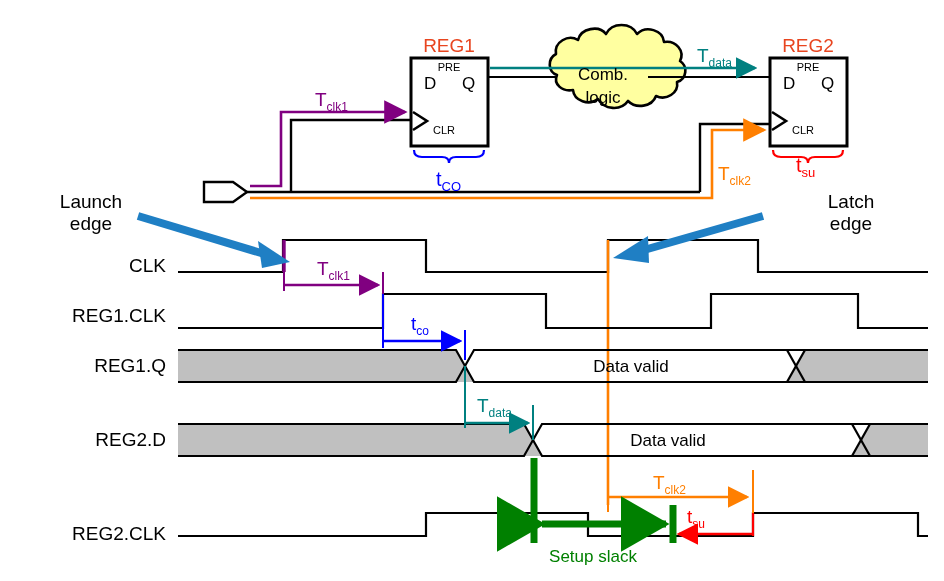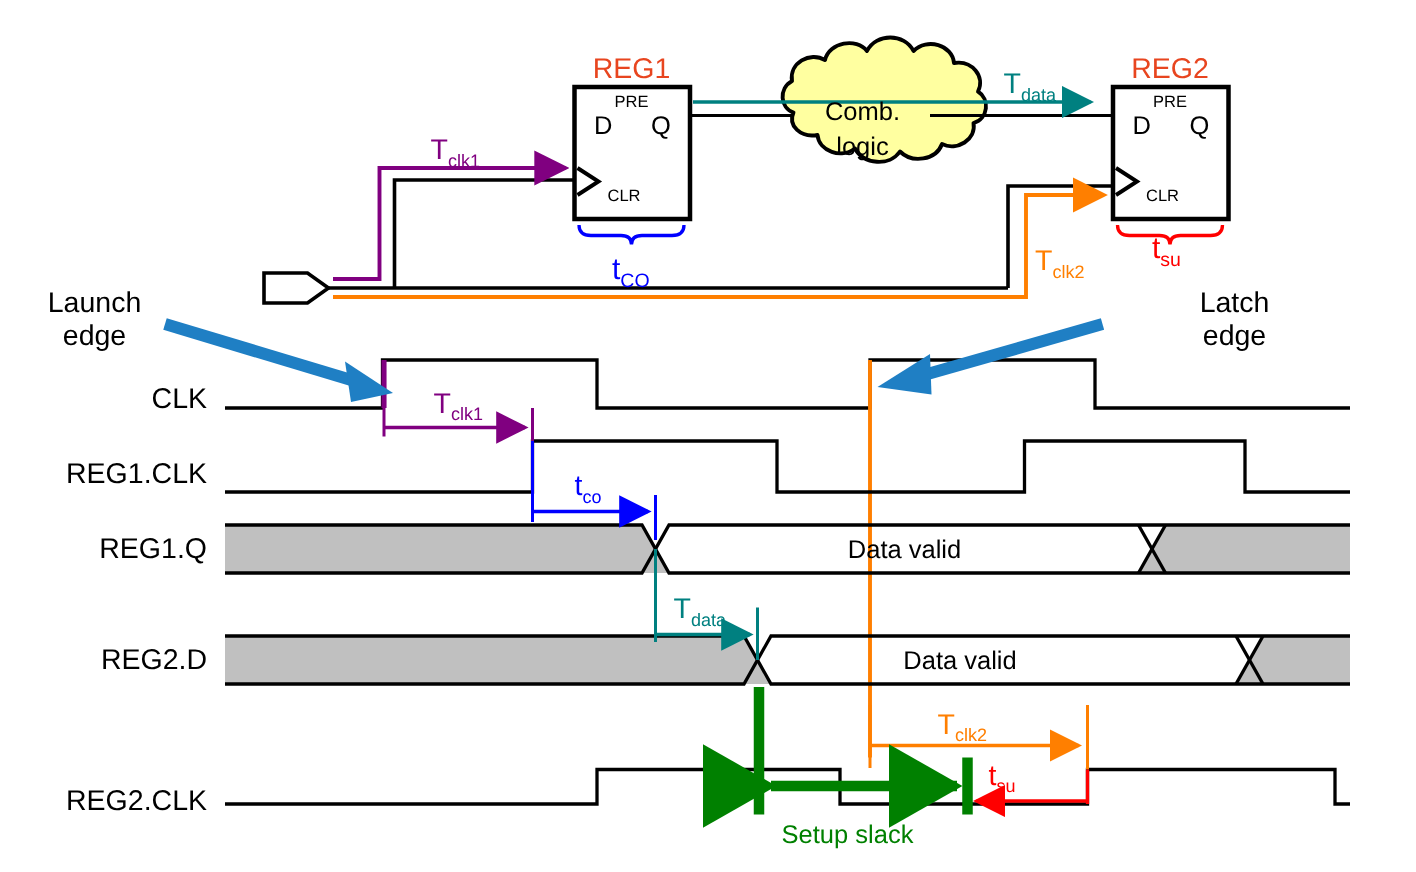--- a/index.html
+++ b/index.html
@@ -1,18 +1,18 @@
 <!DOCTYPE html>
 <html><head>
 <meta charset="utf-8">
 <style>
   html,body{margin:0;padding:0;background:#ffffff;}
   body{width:944px;height:581px;overflow:hidden;
        font-family:"Liberation Sans", sans-serif;}
-  #stage{position:relative;width:798px;height:581px;}
+  #stage{position:relative;width:798px;height:581px;margin-left:28px;}
   #stage svg{position:absolute;top:0;left:0;}
   text{font-family:"Liberation Sans", sans-serif;}
 </style>
 </head>
 <body>
 
 <div id="stage">
 
 <svg width="944" height="581" viewBox="0 0 944 581" xmlns="http://www.w3.org/2000/svg">
   <defs>

